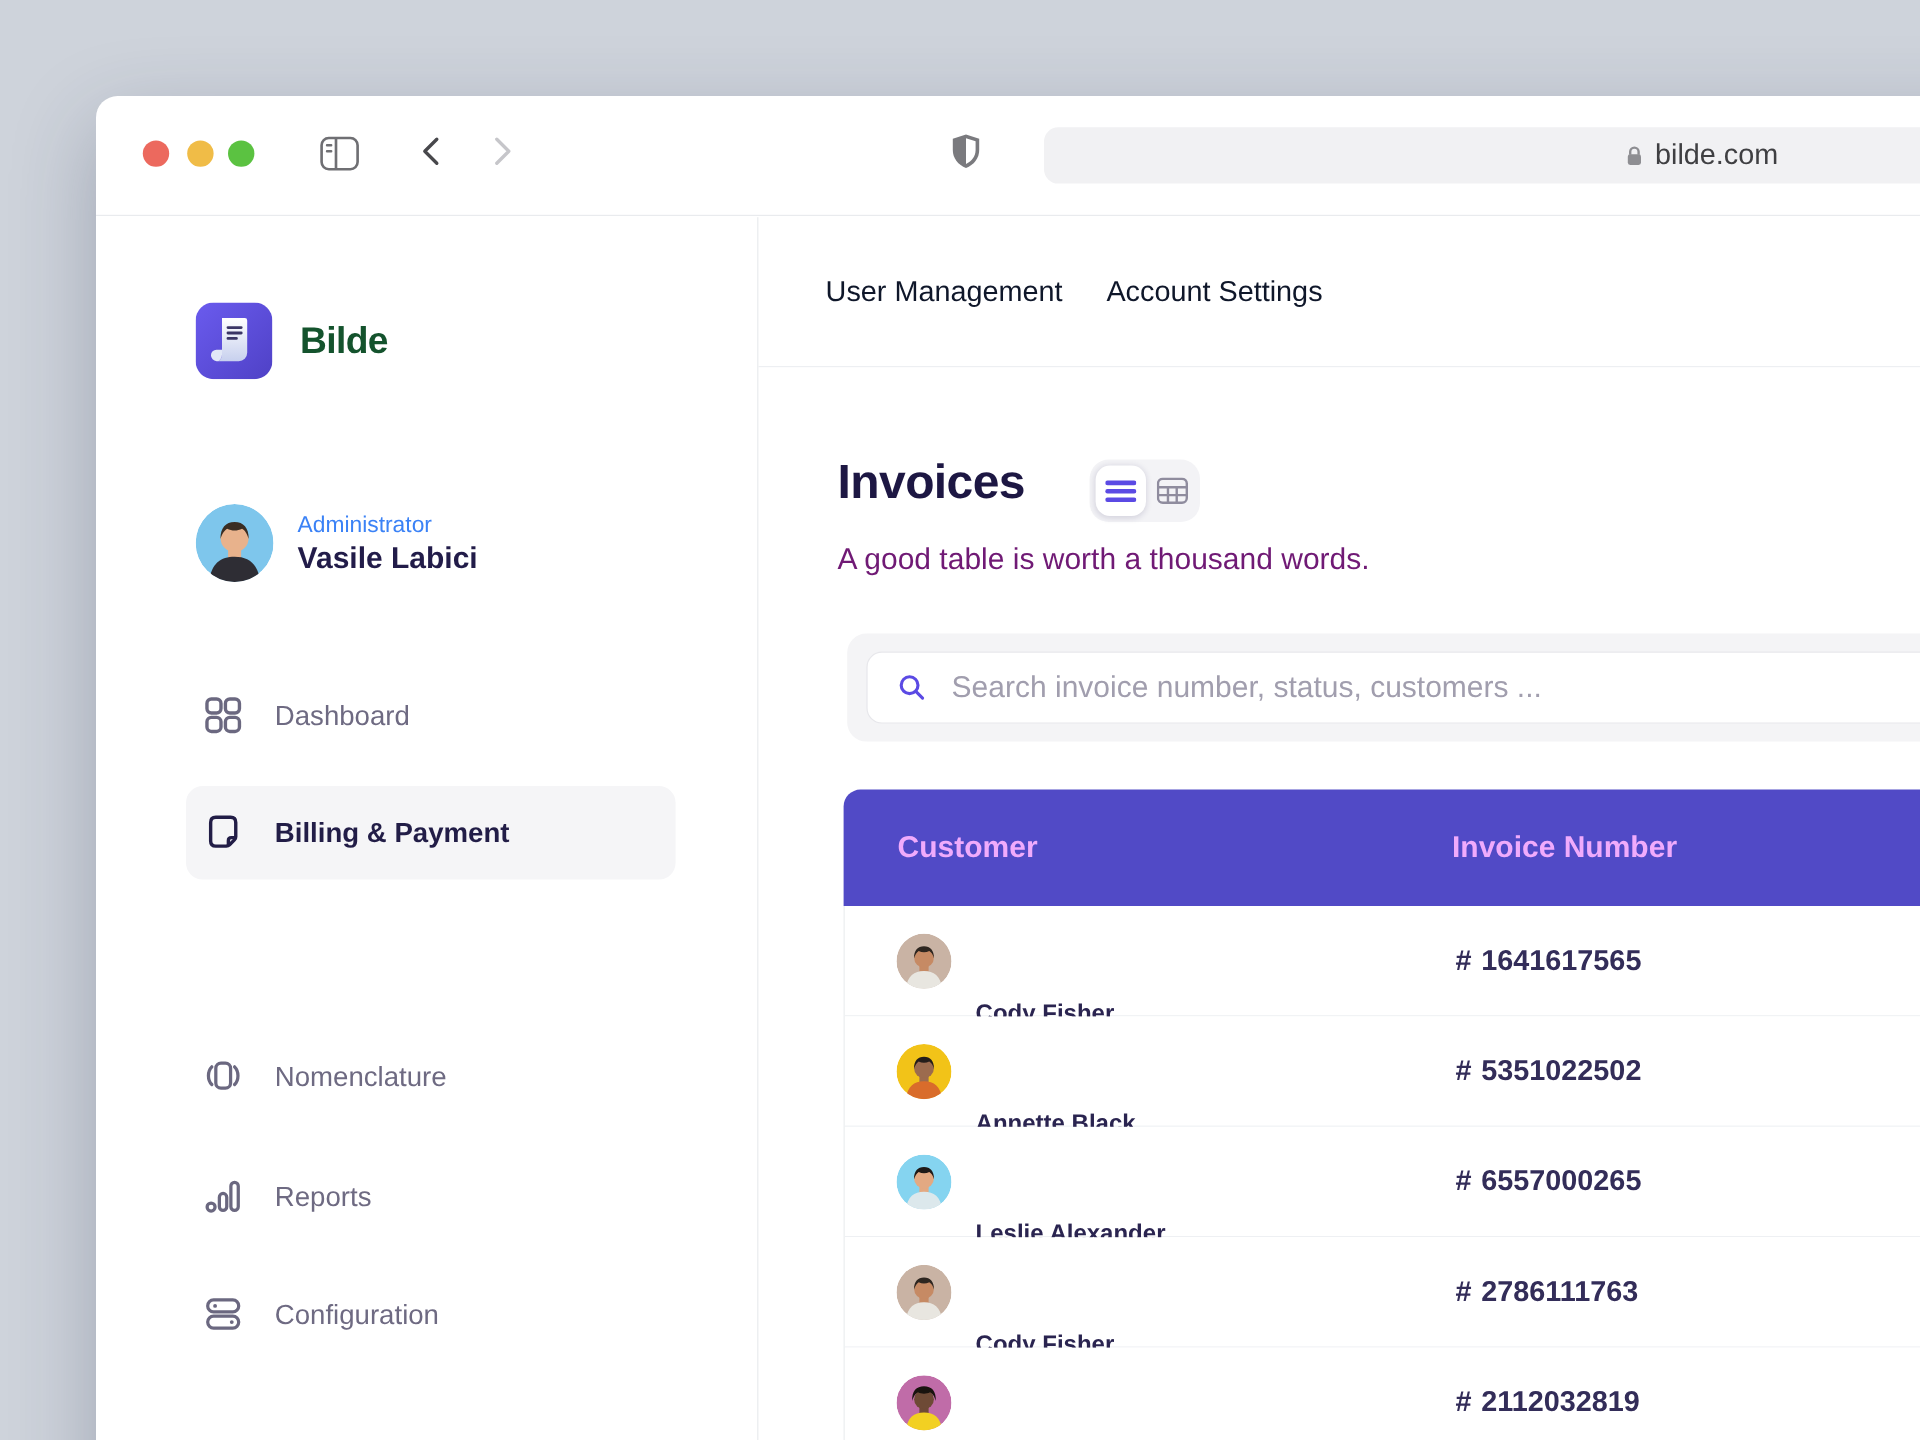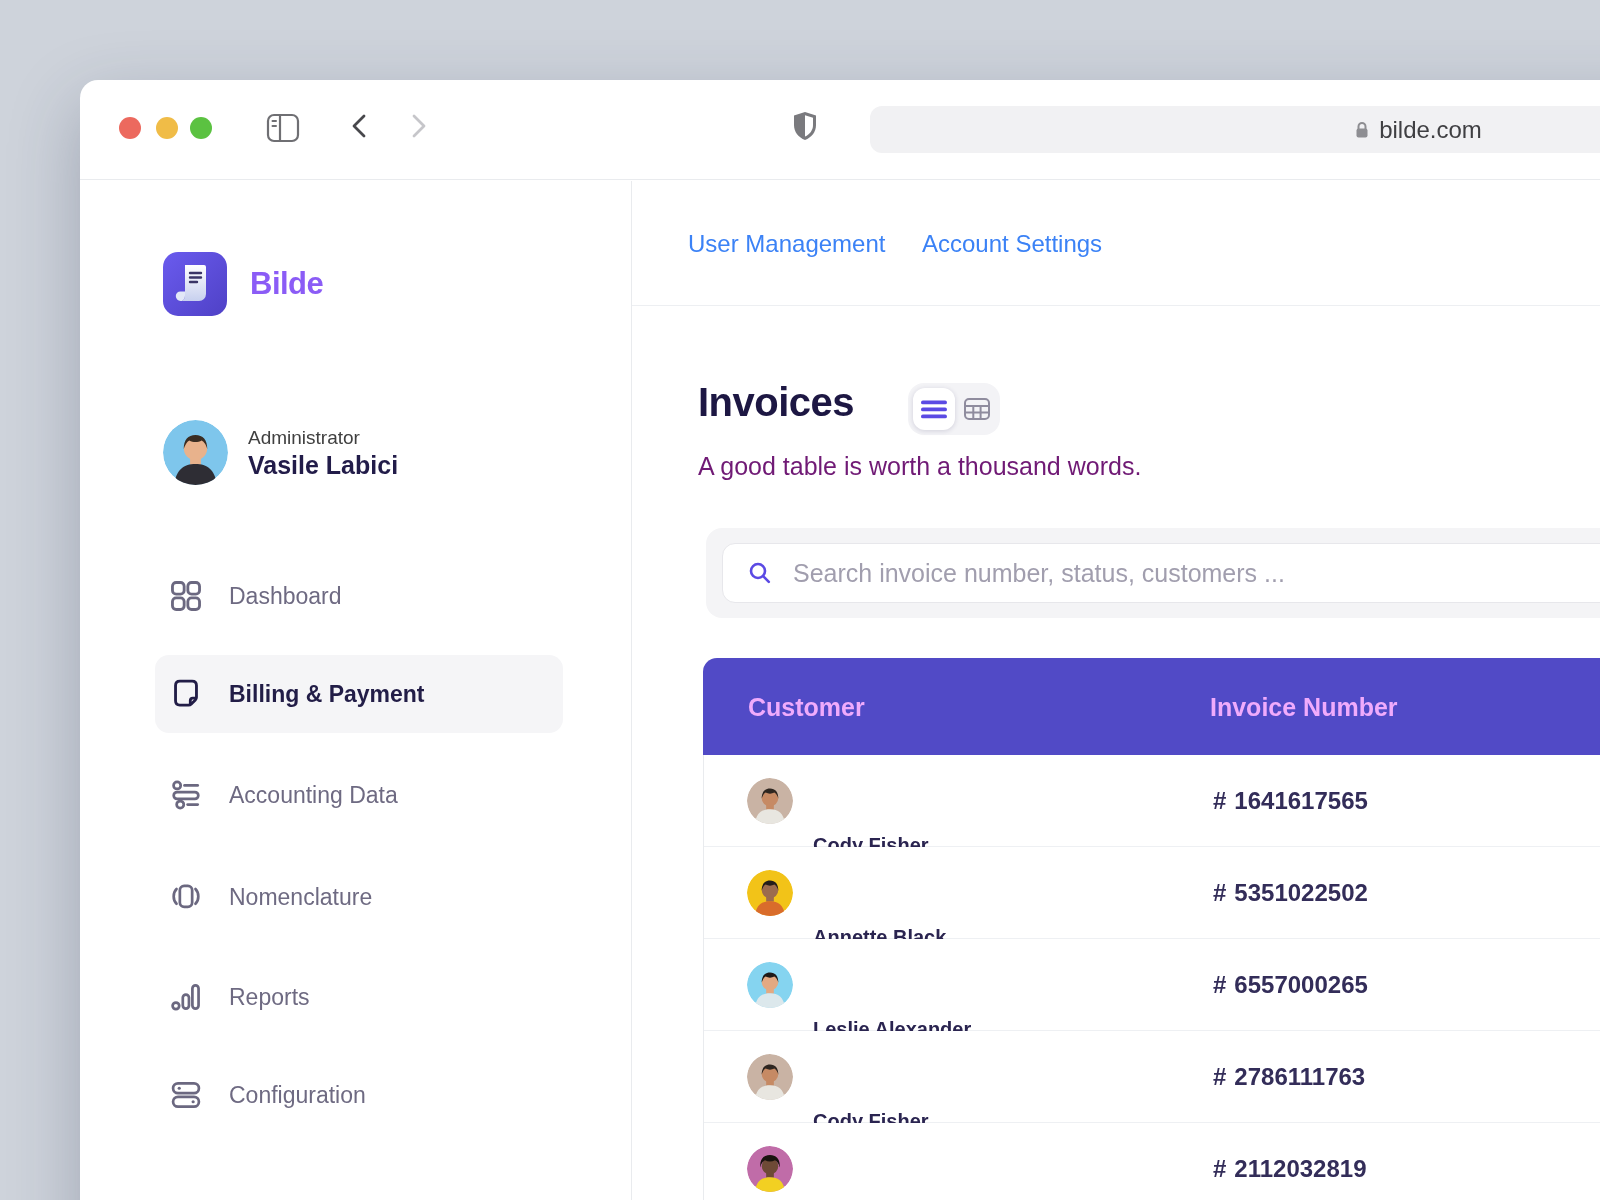--- a/index.html
+++ b/index.html
@@ -22,34 +22,34 @@
   .ic-shield { left:710px; top:28px; width:30px; height:36px; }
   .urlbar { position:absolute; left:790px; top:26px; width:1096px; height:47px;
             background:#F1F1F3; border-radius:12px; display:flex; align-items:center;
             justify-content:center; gap:9px; }
   .urltext { font-size:24px; color:#3F3F42; }
 
   
   .v-divider { position:absolute; left:551px; top:101px; bottom:0; width:1px; background:#E9EBEE; }
   .logo { position:absolute; left:83px; top:172px; width:64px; height:64px; }
   .brand { position:absolute; left:170px; top:186px; font-size:31px; font-weight:800;
-           color:#8b5cf6; letter-spacing:-0.5px; }
+           color:#14532d; letter-spacing:-0.5px; }
   .user-avatar { position:absolute; left:83px; top:340px; width:65px; height:65px; }
-  .user-role { position:absolute; left:168px; top:347px; font-size:19px; color:#404040; }
+  .user-role { position:absolute; left:168px; top:347px; font-size:19px; color:#3b82f6; }
   .user-name { position:absolute; left:168px; top:371px; font-size:25px; font-weight:700; color:#221C49; }
 
   .nav-item { position:absolute; left:75px; width:408px; height:78px; border-radius:14px;
               display:flex; align-items:center; padding-left:15px; gap:27px; cursor:pointer; }
   .nav-item .lbl { font-size:23px; color:#6E6A82; font-weight:500; }
   .nav-item.active { background:#F5F5F7; }
   .nav-item.active .lbl { color:#221D47; font-weight:700; }
   .nav-ic { width:32px; height:32px; flex:0 0 32px; }
 
   
-  .tab { position:absolute; top:150px; font-size:24px; color:#3b82f6; font-weight:500; cursor:pointer; }
+  .tab { position:absolute; top:150px; font-size:24px; color:#0f172a; font-weight:500; cursor:pointer; }
   .tab.t1 { left:608px; } .tab.t2 { left:842px; }
   .h-divider { position:absolute; top:225px; left:552px; right:0; height:1px; background:#EDEFF2; }
 
   .page-title { position:absolute; left:618px; top:300px; font-size:40px; font-weight:800;
                 color:#1D1743; letter-spacing:-0.5px;text-align:center; }
   .view-toggle { position:absolute; left:828px; top:303px; width:92px; height:52px;
                  border-radius:16px; background:#F3F3F6; }
   .vt-btn { position:absolute; top:5px; width:42px; height:42px; border-radius:12px;
             display:flex; align-items:center; justify-content:center; cursor:pointer; }
   .vt-btn.list { left:5px; background:#fff; box-shadow:0 1px 5px rgba(30,25,80,.16); }
@@ -174,30 +174,20 @@
     </div>
 
     <div class="nav-item active" style="top:575px">
       <svg class="nav-ic" viewBox="0 0 26 26" fill="none">
         <path d="M8 2.5 H18 Q21.5 2.5 21.5 6 V15.6 Q21.5 16.9 20.6 17.8 L17.3 21.1 Q16.4 22 15.1 22 H8 Q4.5 22 4.5 18.5 V6 Q4.5 2.5 8 2.5 Z" stroke="#221D47" stroke-width="2.3" stroke-linejoin="round"></path>
         <path d="M21 16.3 H18.5 Q16.5 16.3 16.5 18.3 V21.4" stroke="#221D47" stroke-width="2.3" stroke-linejoin="round"></path>
       </svg>
       <span class="lbl">Billing &amp; Payment</span>
     </div>
 
-    <div class="nav-item" style="top:676px">
-      <svg class="nav-ic" viewBox="0 0 26 26" fill="none">
-        <circle cx="5.8" cy="5.2" r="2.9" stroke="#6B6880" stroke-width="2.2"></circle>
-        <path d="M11.8 5.2 H22.5" stroke="#6B6880" stroke-width="2.2" stroke-linecap="round"></path>
-        <rect x="3" y="10.6" width="20" height="5.6" rx="2.8" stroke="#6B6880" stroke-width="2.2"></rect>
-        <circle cx="8.3" cy="20.8" r="2.9" stroke="#6B6880" stroke-width="2.2"></circle>
-        <path d="M14.3 20.8 H22.5" stroke="#6B6880" stroke-width="2.2" stroke-linecap="round"></path>
-      </svg>
-      <span class="lbl">Accounting Data</span>
-    </div>
 
     <div class="nav-item" style="top:778px">
       <svg class="nav-ic" viewBox="0 0 26 26" fill="none">
         <rect x="8" y="4" width="10" height="17" rx="3.5" stroke="#6B6880" stroke-width="2.2"></rect>
         <path d="M5.3 6.5 C3.8 8 3 10 3 12.5 C3 15 3.8 17 5.3 18.5" stroke="#6B6880" stroke-width="2.2" stroke-linecap="round"></path>
         <path d="M20.7 6.5 C22.2 8 23 10 23 12.5 C23 15 22.2 17 20.7 18.5" stroke="#6B6880" stroke-width="2.2" stroke-linecap="round"></path>
       </svg>
       <span class="lbl">Nomenclature</span>
     </div>
 

